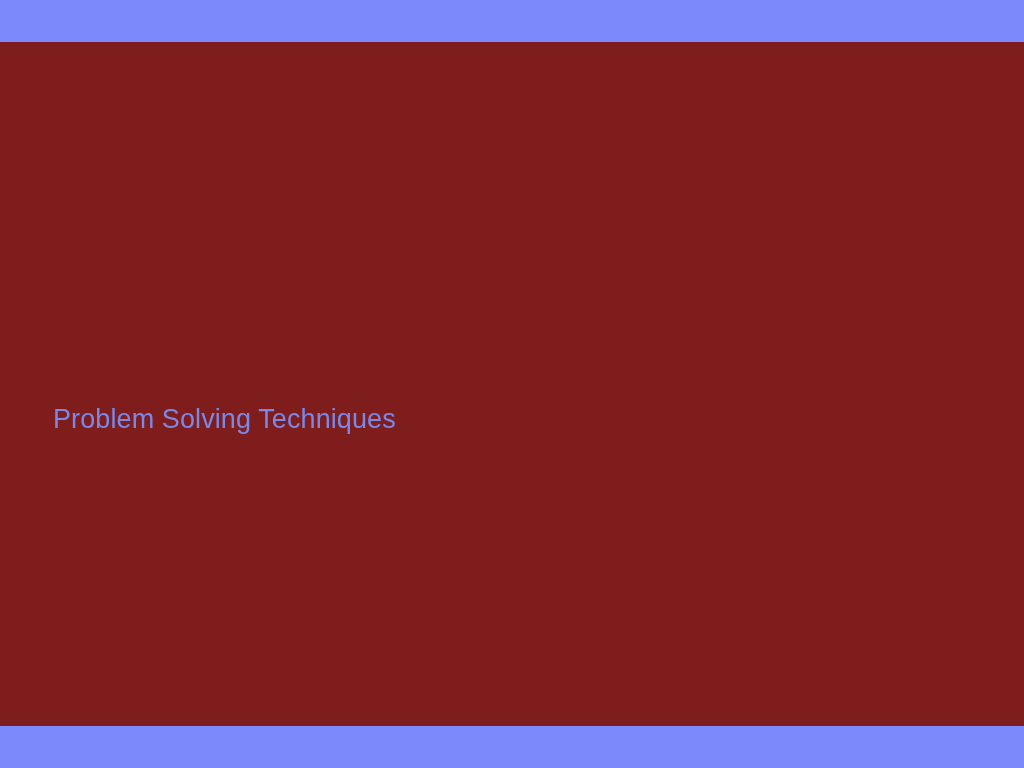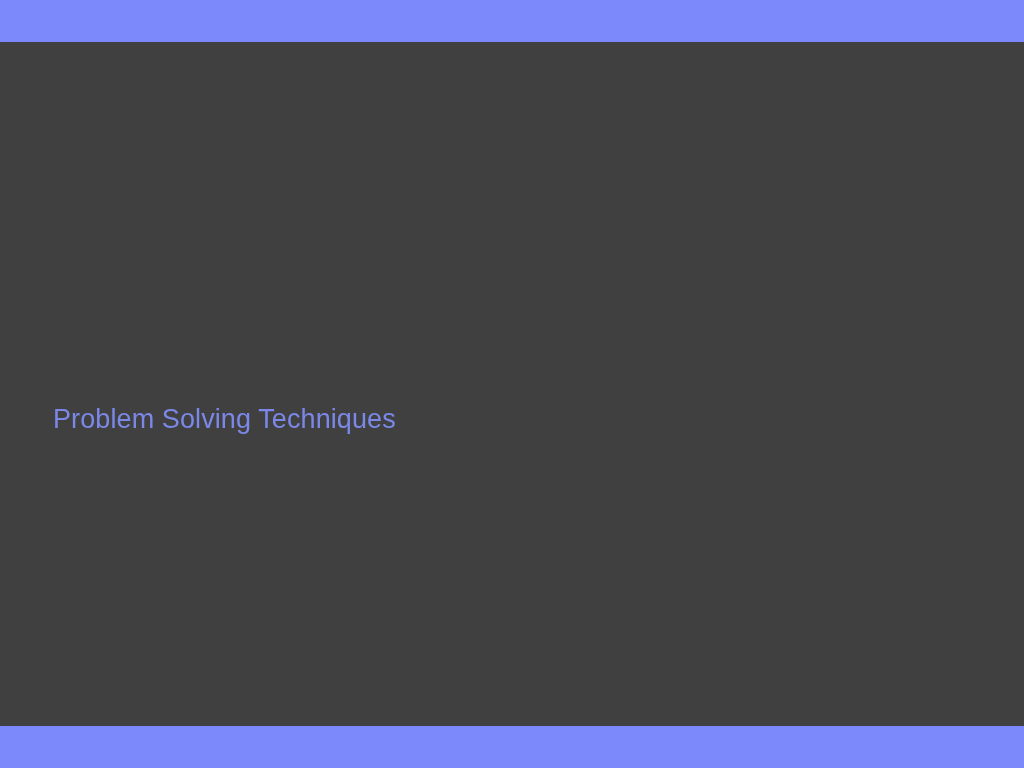--- a/index.html
+++ b/index.html
@@ -33,21 +33,21 @@
     background: #7b89fa;
   }
 
   
   .slide-body {
     position: absolute;
     left: 0;
     top: 42px;
     width: 1024px;
     height: 684px;
-    background: #404040;
+    background: #7f1d1d;
   }
 
   .slide-title {
     position: absolute;
     left: 53px;
     top: 361px;
     margin: 0;
     padding: 0;
     font-family: "Liberation Sans", sans-serif;
     font-size: 27px;

